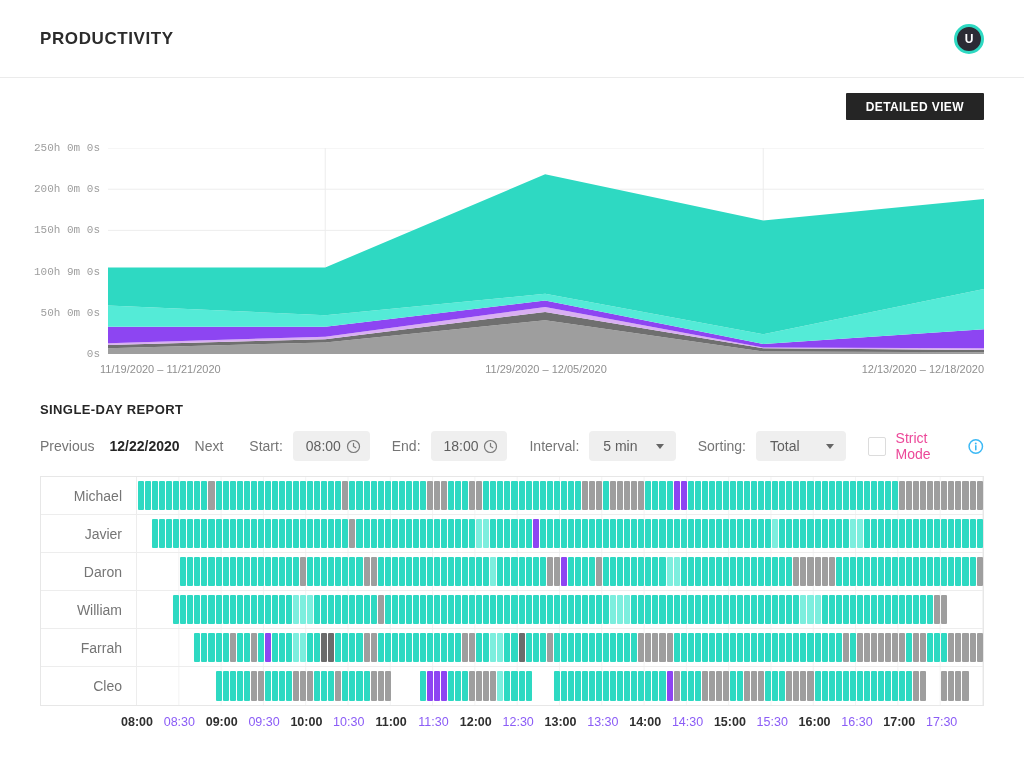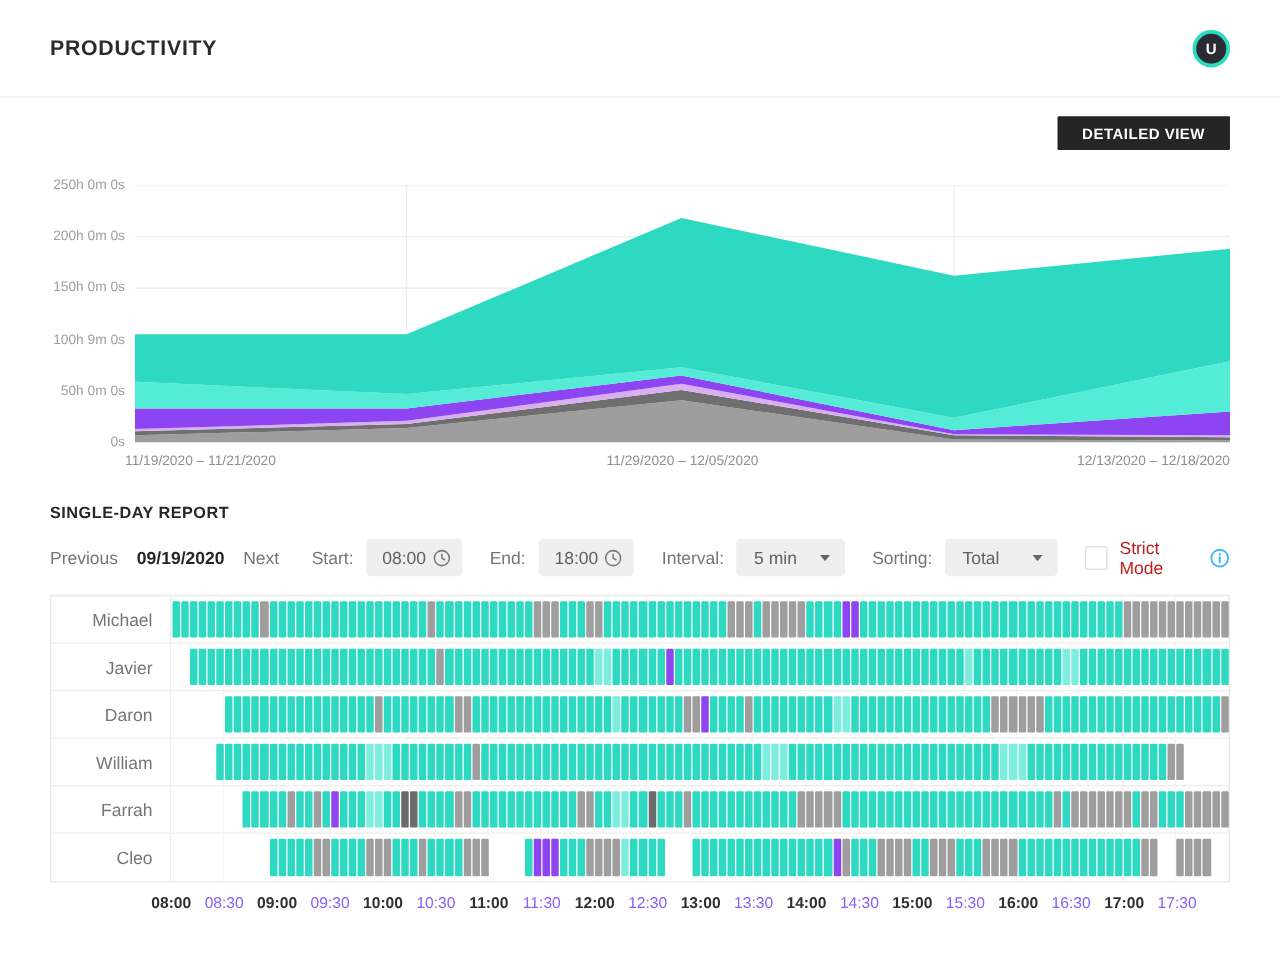--- a/index.html
+++ b/index.html
@@ -23,21 +23,21 @@
   .tab { font-size:14px; color:#9e9e9e; padding-bottom:7px; cursor:pointer; border-bottom:3px solid transparent; }
   .tab.active { color:#262626; font-weight:bold; border-bottom-color:#262626; }
   .spacer { flex:1; }
   .toggle { display:flex; gap:2px; margin-bottom:4px; }
   .tbtn { height:27px; padding:0 20px; font-size:12px; letter-spacing:.4px;
           display:flex; align-items:center; cursor:pointer; border-radius:1px; }
   .tbtn.summary { background:#efefef; color:#a3a3a3; }
   .tbtn.detailed { background:#252525; color:#ffffff; font-weight:bold; }
 
   
-  .chartwrap { position:relative; margin:24px 40px 0; height:206px; }
+  .chartwrap { position:relative; margin:24px 40px 0; height:206px;font-family:Liberation Mono, monospace; }
   .ylabels { position:absolute; left:0; top:0; width:60px; height:100%; }
   .ytick { position:absolute; right:0; font-size:11px; color:#9e9e9e; white-space:nowrap; }
   .plot { position:absolute; left:68px; right:0; top:0; bottom:0; }
   .plot svg { display:block; width:100%; height:100%; }
   .xlabels { position:relative; margin:9px 40px 0 108px; height:15px;
              font-size:11px; color:#8f8f8f; }
   .xl { position:absolute; top:0; white-space:nowrap; }
   .xl.left { left:-8px; }
   .xl.center { left:50%; transform:translateX(-50%); }
   .xl.right { right:0; }
@@ -54,21 +54,21 @@
              padding:0 9px 0 13px; color:#5f5f5f; margin-right:22px; cursor:pointer; }
   .selbox { height:30px; background:#efefef; border-radius:4px; display:flex;
             align-items:center; justify-content:space-between; padding:0 12px 0 14px;
             color:#5f5f5f; margin-right:22px; cursor:pointer; }
   .selbox.interval { width:92px; }
   .selbox.sorting { width:96px; }
   .caret { width:0; height:0; border-left:4px solid transparent; border-right:4px solid transparent;
            border-top:5px solid #666; }
   .chk { width:19px; height:19px; background:#fff; border:1px solid #dcdcdc; border-radius:2px;
          margin-right:10px; cursor:pointer; }
-  .strict { color:#b91c1c; margin-right:8px; }
+  .strict { color:#ec4899; margin-right:8px; }
   .info { width:17px; height:17px; display:block; cursor:pointer; }
 
   
   .ttable { margin:14px 40px 0; border:1px solid #e7e7e7; }
   .t-row { display:flex; height:38px; border-bottom:1px solid #ededed; }
   .t-row:last-child { border-bottom:none; }
   .t-label { width:96px; flex:0 0 96px; border-right:1px solid #ededed;
              display:flex; align-items:center; justify-content:flex-end;
              padding-right:14px; font-size:14px; color:#757575; }
   .t-cell { flex:1; position:relative;
@@ -131,21 +131,21 @@
 <div class="xlabels">
   <span class="xl left">11/19/2020 – 11/21/2020</span>
   <span class="xl center">11/29/2020 – 12/05/2020</span>
   <span class="xl right">12/13/2020 – 12/18/2020</span>
 </div>
 
 <div class="sdrtitle">SINGLE-DAY REPORT</div>
 
 <div class="controls">
   <span class="ctl-prev">Previous</span>
-  <span class="ctl-date">09/19/2020</span>
+  <span class="ctl-date">12/22/2020</span>
   <span class="ctl-next">Next</span>
 
   <span class="ctl-lbl">Start:</span>
   <div class="timebox">
     <span>08:00</span>
     <svg class="clock" width="15" height="15" viewBox="0 0 16 16">
       <circle cx="8" cy="8" r="6.4" fill="none" stroke="#7a7a7a" stroke-width="1.3"></circle>
       <path d="M8 4.6 V8 L10.4 9.4" fill="none" stroke="#7a7a7a" stroke-width="1.3" stroke-linecap="round"></path>
     </svg>
   </div>

